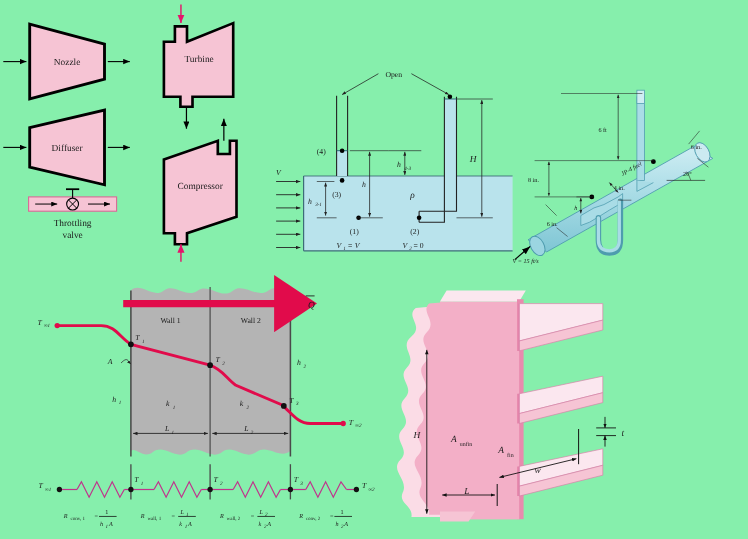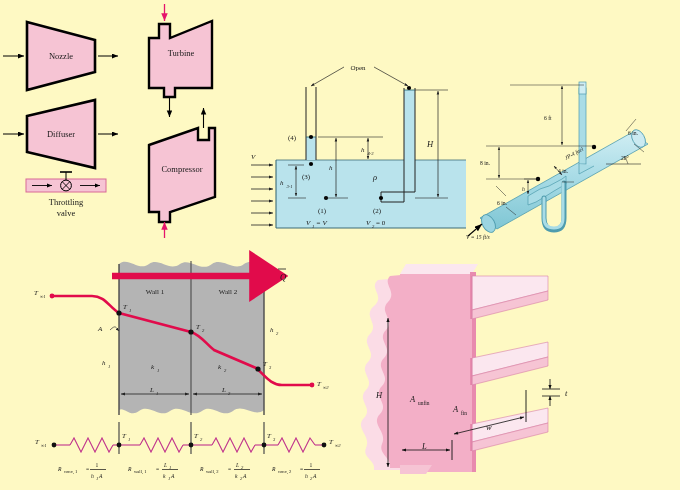--- a/index.html
+++ b/index.html
@@ -2,21 +2,21 @@
 <html><head>
 <meta charset="utf-8">
 <title>Engineering Diagrams Collage</title>
 <style>
   html,body{margin:0;padding:0;background:#ffffff;}
   body{
     width:680px;height:490px;overflow:hidden;
     font-family:"Liberation Serif", serif;
     color:#111;
   }
-  #canvas{position:relative;width:680px;height:490px;background:#fef9c3;}
+  #canvas{position:relative;width:680px;height:490px;background:#86efac;}
   .panel{position:absolute;}
   svg{display:block;overflow:visible;}
   text{font-family:"Liberation Serif", serif; fill:#1a1a1a;}
   .lbl{font-size:8.5px;}
   .lbl-sm{font-size:7px;}
   .lbl-xs{font-size:5.6px;}
   .ital{font-style:italic;}
   .sub{font-size:4.6px;}
   .sub7{font-size:5.4px;}
 </style>

